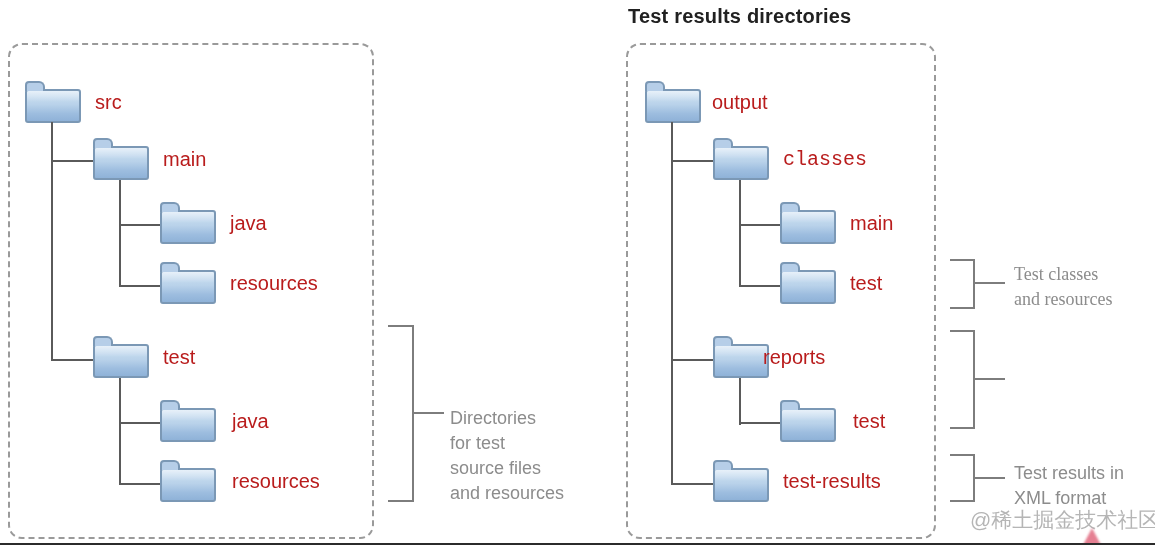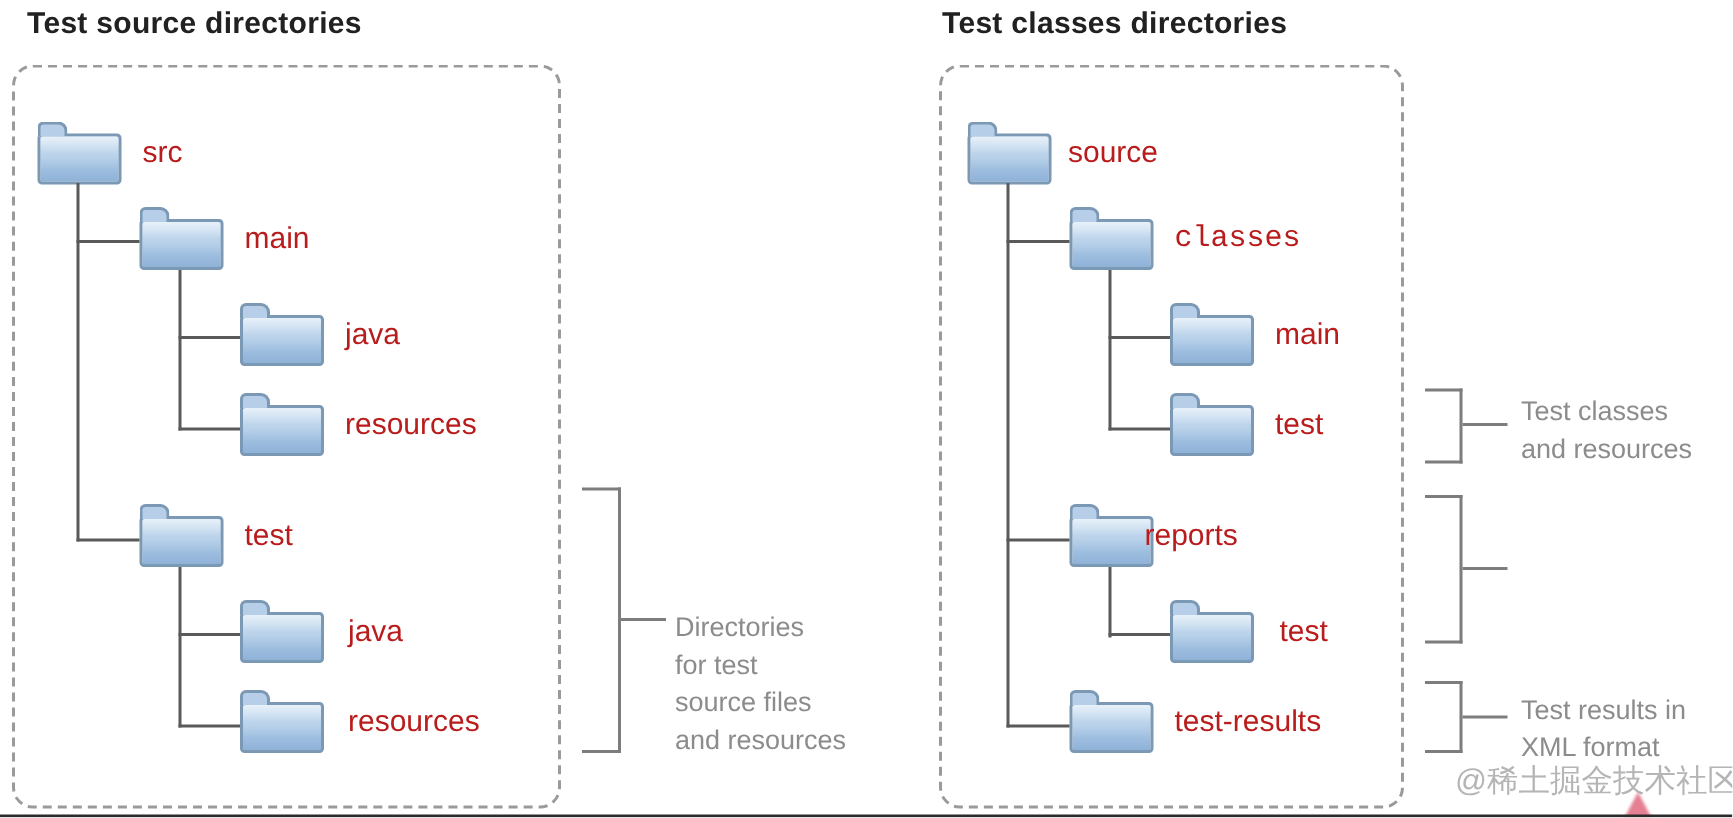--- a/index.html
+++ b/index.html
@@ -47,21 +47,20 @@
     border-left:9px solid transparent; border-right:9px solid transparent;
     border-bottom:17px solid #df6077; opacity:.8; filter:blur(1px);
   }
   .bottom-line { position:absolute; background:#2b2b2b; }
 </style>
 </head>
 <body>
 
 <div class="stage">
 
-  <div class="panel-title" style="left:18px; top:5px;">Test source directories</div>
   <div class="dashed-box" style="left:8px; top:43px; width:366px; height:496px;"></div>
 
   <div class="folder" style="left:25px;  top:89px;"></div>
   <div class="folder" style="left:93px;  top:146px;"></div>
   <div class="folder" style="left:160px; top:210px;"></div>
   <div class="folder" style="left:160px; top:270px;"></div>
   <div class="folder" style="left:93px;  top:344px;"></div>
   <div class="folder" style="left:160px; top:408px;"></div>
   <div class="folder" style="left:160px; top:468px;"></div>
 
@@ -85,32 +84,32 @@
 
   <div class="bline" style="left:388px; top:325px; width:26px; height:2px;"></div>
   <div class="bline" style="left:412px; top:325px; width:2px;  height:177px;"></div>
   <div class="bline" style="left:388px; top:500px; width:26px; height:2px;"></div>
   <div class="bline" style="left:414px; top:412px; width:30px; height:2px;"></div>
   <div class="ann" style="left:450px; top:361px; width:170px;margin-top:45px;">Directories
 for test
 source files
 and resources</div>
 
-  <div class="panel-title" style="left:628px; top:5px;">Test classes directories</div>
+  <div class="panel-title" style="left:628px; top:5px;">Test results directories</div>
   <div class="dashed-box" style="left:626px; top:43px; width:310px; height:496px;"></div>
 
   <div class="folder" style="left:645px; top:89px;"></div>
   <div class="folder" style="left:713px; top:146px;"></div>
   <div class="folder" style="left:780px; top:210px;"></div>
   <div class="folder" style="left:780px; top:270px;"></div>
   <div class="folder" style="left:713px; top:344px;"></div>
   <div class="folder" style="left:780px; top:408px;"></div>
   <div class="folder" style="left:713px; top:468px;"></div>
 
-  <div class="flabel" style="left:712px; top:91px;">source</div>
+  <div class="flabel" style="left:712px; top:91px;">output</div>
   <div class="flabel" style="left:783px; top:148px;font-family:Liberation Mono, monospace;">classes</div>
   <div class="flabel" style="left:850px; top:212px;">main</div>
   <div class="flabel" style="left:850px; top:272px;">test</div>
   <div class="flabel" style="left:763px; top:346px;">reports</div>
   <div class="flabel" style="left:853px; top:410px;">test</div>
   <div class="flabel" style="left:783px; top:470px;">test-results</div>
 
   <div class="tline" style="left:671px; top:122px; width:2px;  height:363px;"></div>
   <div class="tline" style="left:671px; top:160px; width:42px; height:2px;"></div>
   <div class="tline" style="left:671px; top:359px; width:42px; height:2px;"></div>
@@ -118,21 +117,21 @@
   <div class="tline" style="left:739px; top:180px; width:2px;  height:107px;"></div>
   <div class="tline" style="left:739px; top:224px; width:41px; height:2px;"></div>
   <div class="tline" style="left:739px; top:285px; width:41px; height:2px;"></div>
   <div class="tline" style="left:739px; top:378px; width:2px;  height:47px;"></div>
   <div class="tline" style="left:739px; top:422px; width:41px; height:2px;"></div>
 
   <div class="bline" style="left:950px; top:259px; width:25px; height:2px;"></div>
   <div class="bline" style="left:973px; top:259px; width:2px;  height:50px;"></div>
   <div class="bline" style="left:950px; top:307px; width:25px; height:2px;"></div>
   <div class="bline" style="left:975px; top:282px; width:30px; height:2px;"></div>
-  <div class="ann" style="left:1014px; top:262px; width:140px;">Test classes
+  <div class="ann" style="left:1014px; top:262px; width:140px;font-family:Liberation Serif, serif;">Test classes
 and resources</div>
 
   <div class="bline" style="left:950px; top:330px; width:25px; height:2px;"></div>
   <div class="bline" style="left:973px; top:330px; width:2px;  height:99px;"></div>
   <div class="bline" style="left:950px; top:427px; width:25px; height:2px;"></div>
   <div class="bline" style="left:975px; top:378px; width:30px; height:2px;"></div>
 
   <div class="bline" style="left:950px; top:454px; width:25px; height:2px;"></div>
   <div class="bline" style="left:973px; top:454px; width:2px;  height:48px;"></div>
   <div class="bline" style="left:950px; top:500px; width:25px; height:2px;"></div>

